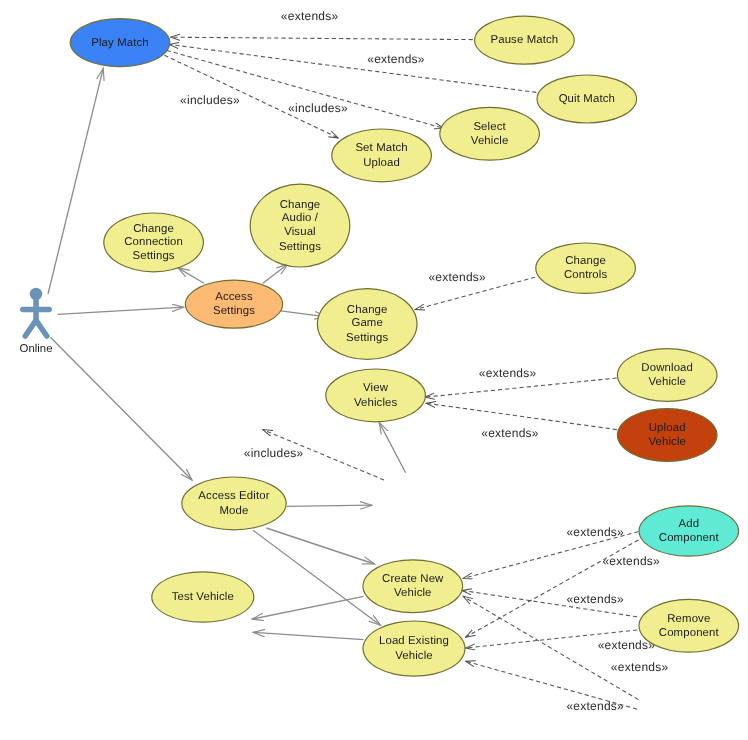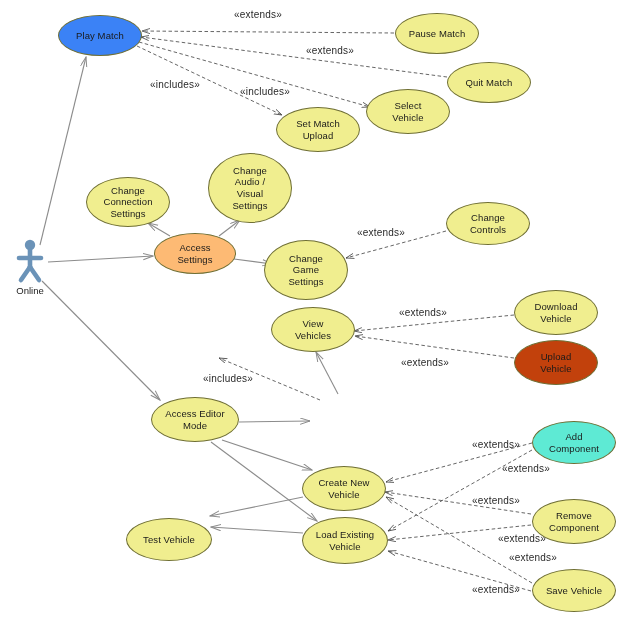--- a/index.html
+++ b/index.html
@@ -163,21 +163,20 @@
       <div class="usecase" style="left: 514px; top: 340px; width: 84px; height: 45px; background: #c2410c; border-color: rgb(111, 111, 53);">Upload
 Vehicle</div>
       <div class="usecase" style="left: 151px; top: 397px; width: 88px; height: 45px; background: rgb(240, 238, 143); border-color: rgb(111, 111, 53);">Access Editor
 Mode</div>
       <div class="usecase" style="left: 532px; top: 421px; width: 84px; height: 43px; background: #5eead4; border-color: rgb(111, 111, 53);">Add
 Component</div>
       <div class="usecase" style="left: 302px; top: 466px; width: 84px; height: 45px; background: rgb(240, 238, 143); border-color: rgb(111, 111, 53);">Create New
 Vehicle</div>
       <div class="usecase" style="left: 532px; top: 499px; width: 84px; height: 45px; background: rgb(240, 238, 143); border-color: rgb(111, 111, 53);">Remove
 Component</div>
-      <div class="usecase" style="left: 126px; top: 518px; width: 86px; height: 43px; background: rgb(240, 238, 143); border-color: rgb(111, 111, 53);">Test Vehicle</div>
+      <div class="usecase" style="left: 126px; top: 476px; width: 86px; height: 43px; background: rgb(240, 238, 143); border-color: rgb(111, 111, 53);">Test Vehicle</div>
       <div class="usecase" style="left: 302px; top: 517px; width: 86px; height: 47px; background: rgb(240, 238, 143); border-color: rgb(111, 111, 53);">Load Existing
 Vehicle</div>
-      <div class="usecase" style="left: 532px; top: 569px; width: 84px; height: 43px; background: rgb(240, 238, 143); border-color: rgb(111, 111, 53);">Save Vehicle</div>
       <div class="actor" style="left: 0px; top: 284px;">
         <div class="actor-label">Online</div>
       </div>
     </div>
 </div>
 
 </body></html>

